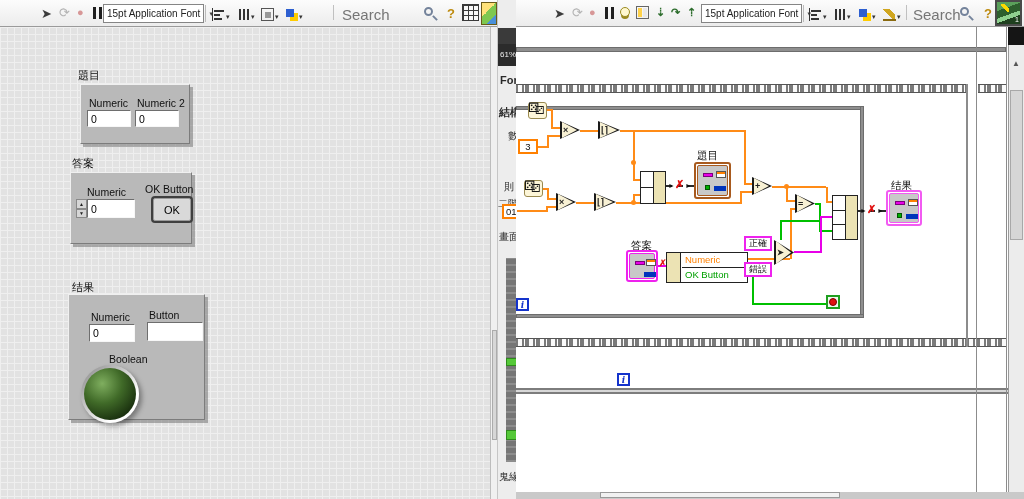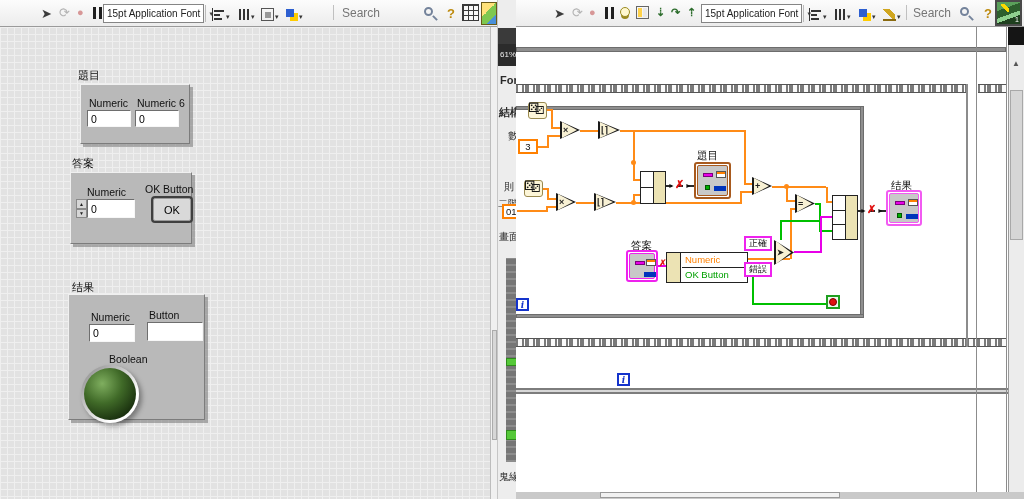--- a/index.html
+++ b/index.html
@@ -22,21 +22,21 @@
 .ic-rs{border:1px solid #555;background:linear-gradient(#999 0 0) 3px 3px/6px 6px no-repeat}
 .ic-or{background:linear-gradient(#2d5fd0 0 0) 1px 1px/8px 8px,linear-gradient(#ffcc00 0 0) 5px 5px/8px 8px;background-repeat:no-repeat}
 .ic-cl{background:linear-gradient(45deg,transparent 42%,#d0a61f 42% 75%,transparent 75%) 0 1px/12px 10px no-repeat;border-bottom:2px solid #8a6a10}
 .ic-bulb{width:10px;height:10px;border-radius:50%;background:#fff8cf;border:1px solid #9a8a20;box-shadow:0 3px 0 -1px #9a8a20;margin:1px}
 .ic-ret{border:1px solid #666;background:linear-gradient(#ffd24a 0 0) 1px 1px/4px 9px no-repeat,linear-gradient(#e8e8e8 0 0) 6px 1px/4px 9px no-repeat}
 .ic-tbl{background:#f8f8f8;border:1px solid #3a3a3a;background-image:linear-gradient(#3a3a3a 1px,transparent 1px),linear-gradient(90deg,#3a3a3a 1px,transparent 1px);background-size:5px 5px}
 .stepg{font-size:11px;color:#2e6e2e;font-weight:bold}
 .mag{position:absolute;width:9px;height:9px;border:2px solid #74839b;border-radius:50%}
 .mag::after{content:"";position:absolute;width:6px;height:2px;background:#74839b;transform:rotate(45deg);left:6px;top:8px}
 .help{position:absolute;font-weight:bold;font-size:13px;color:#bd8a0e}
-.searchin{position:absolute;border:none;outline:none;background:transparent;font-size:12px;color:#555;width:78px}
+.searchin{position:absolute;border:none;outline:none;background:transparent;font-size:15px;color:#555;width:78px}
 .tdiv{position:absolute;width:1px;height:15px;background:#c0c0c0}
 .vi-l{position:absolute;border:1px solid #6a5a18;background:linear-gradient(135deg,#ffe27a 0 40%,#7ec850 40% 72%,#4a90d9 72%)}
 .vi-r{position:absolute;border:2px solid #4a4a4a;background:linear-gradient(160deg,#5aa05a 0 30%,#2d5f2d 30% 55%,#8fd08f 55% 70%,#1f401f 70%);color:#fff;font-size:7px;display:flex;align-items:flex-end;justify-content:flex-end;padding:1px}
 .vi-r .bolt{position:absolute;left:4px;top:2px;width:8px;height:8px;background:linear-gradient(45deg,transparent 40%,#ffd800 40% 70%,transparent 70%)}
 
 
 .panel{position:absolute;left:0;top:27px;width:490px;height:472px;background-color:#e2e2e2;background-image:linear-gradient(#efefef 1px,transparent 1px),linear-gradient(90deg,#efefef 1px,transparent 1px);background-size:7px 7px}
 .vsb{position:absolute;left:490px;top:27px;width:7px;height:472px;background:#f0f0f0;border-left:1px solid #bdbdbd}
 .vsb .thumb{position:absolute;left:1px;width:5px;background:#d7d7d7;border:1px solid #ababab}
 .cluster{position:absolute;background:#b9b9b9;border:1px solid;border-color:#f0f0f0 #7c7c7c #7c7c7c #f0f0f0;box-shadow:3px 3px 0 rgba(105,105,105,.5)}
@@ -143,21 +143,21 @@
 
     <div class="panel"></div>
     <div class="vsb">
         <div class="thumb" style="top:303px;height:110px"></div>
       </div>
 
     <span class="clabel" style="left:78px;top:68px">題目</span>
     <div class="cluster" style="left:80px;top:84px;width:110px;height:60px">
       <span class="flabel" style="left:8px;top:12px">Numeric</span>
       <input class="nfield" style="left: 6px; top: 25px; width: 44px; height: 17px;" value="0">
-      <span class="flabel" style="left:56px;top:12px">Numeric 6</span>
+      <span class="flabel" style="left:56px;top:12px">Numeric 2</span>
       <input class="nfield" style="left: 54px; top: 25px; width: 44px; height: 17px;" value="0">
     </div>
 
     <span class="clabel" style="left:72px;top:156px">答案</span>
     <div class="cluster" style="left:70px;top:172px;width:122px;height:72px">
       <span class="flabel" style="left:16px;top:13px">Numeric</span>
       <div class="spin" style="left:5px;top:26px">
         <div>▲</div>
         <div>▼</div>
       </div>

